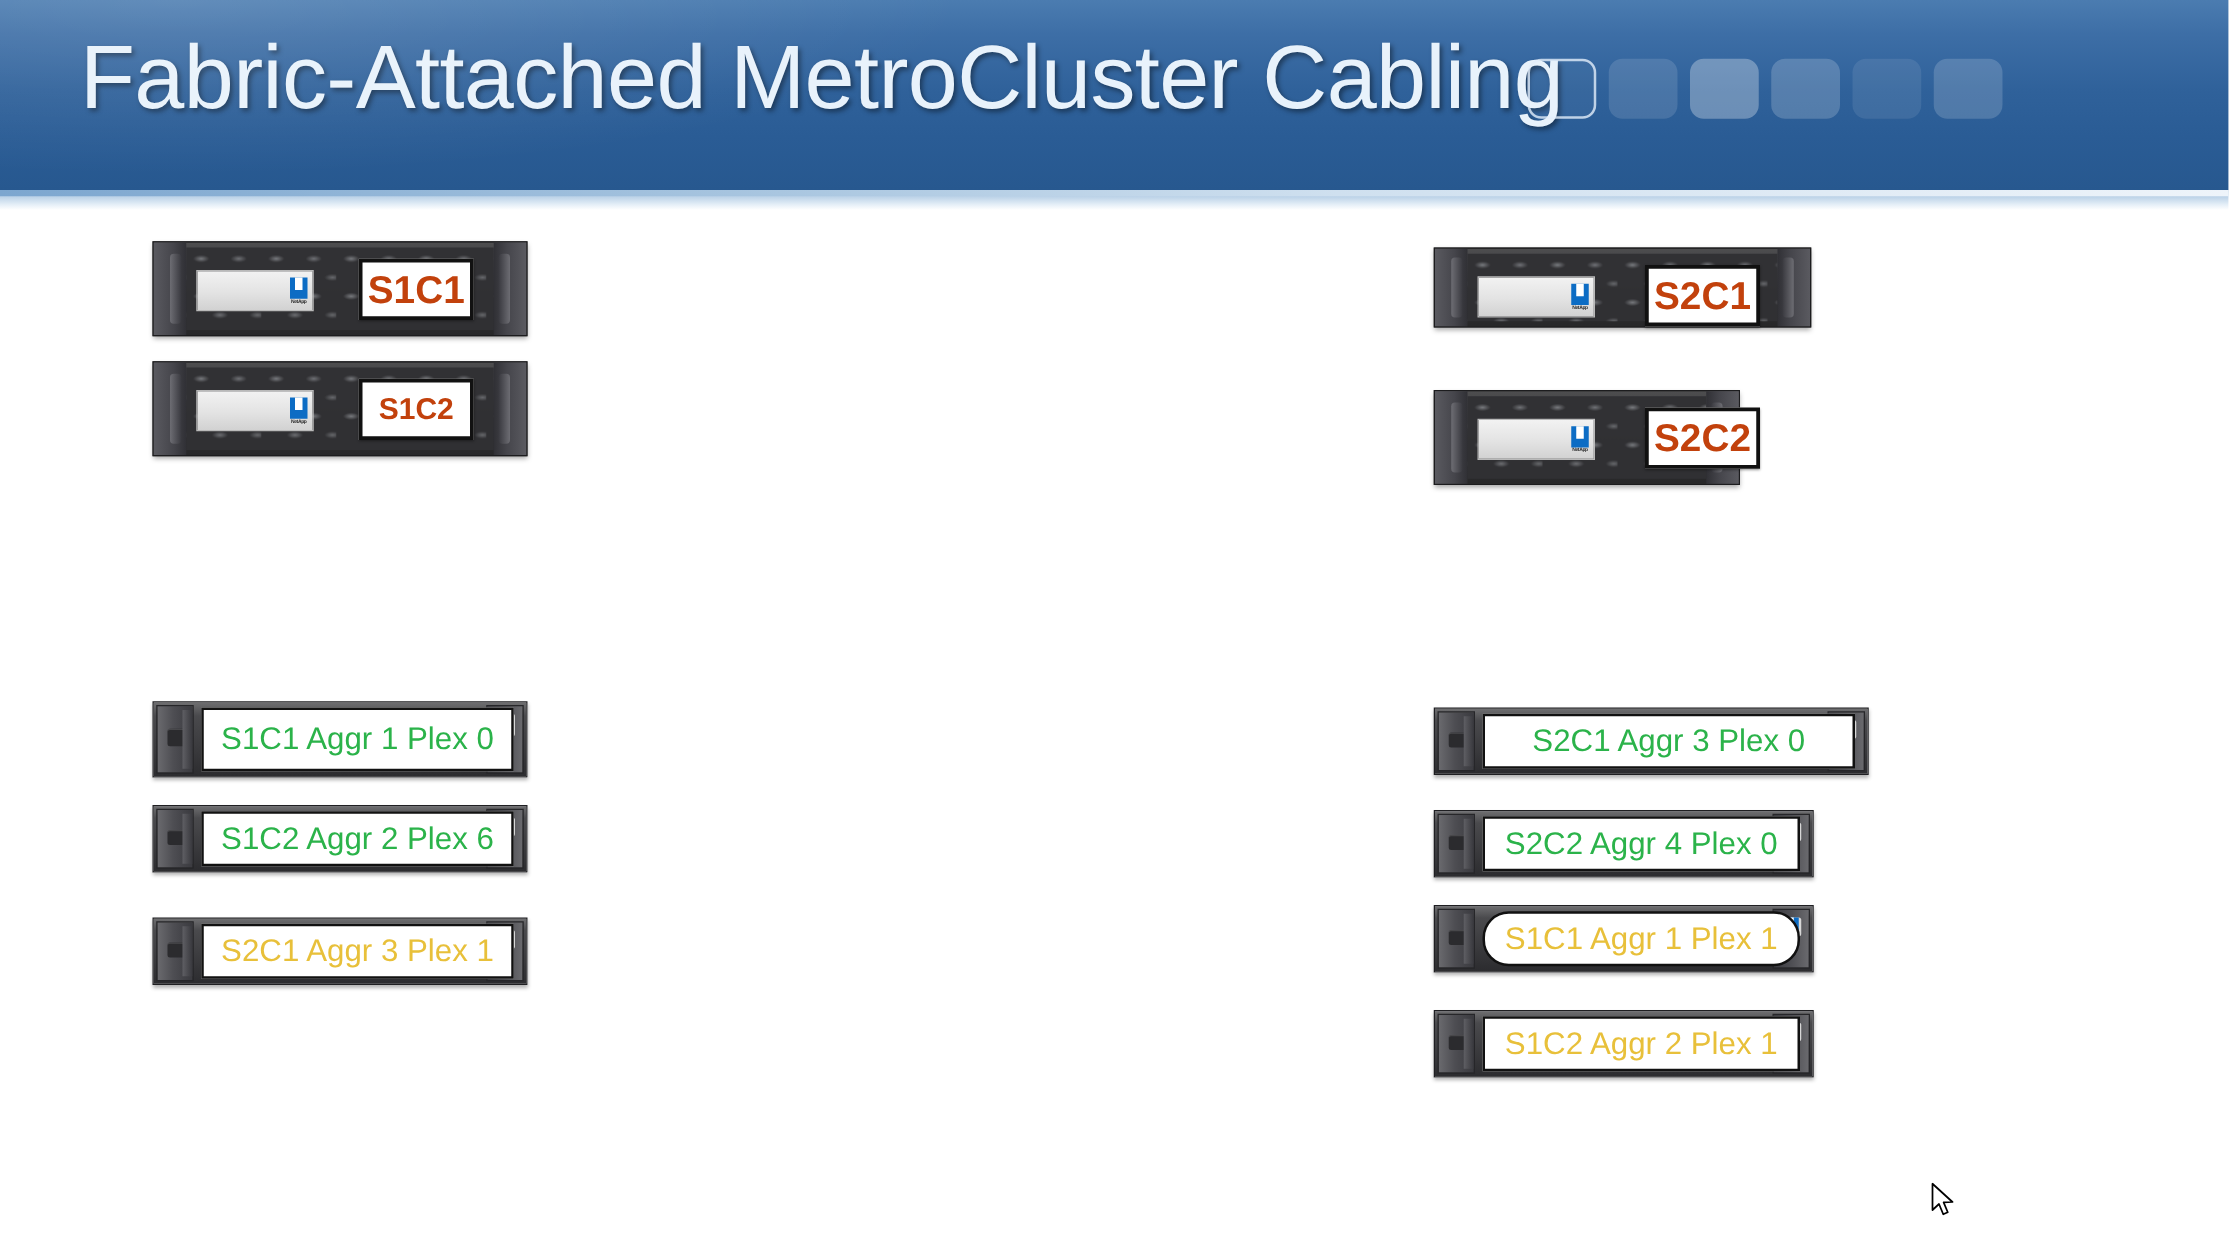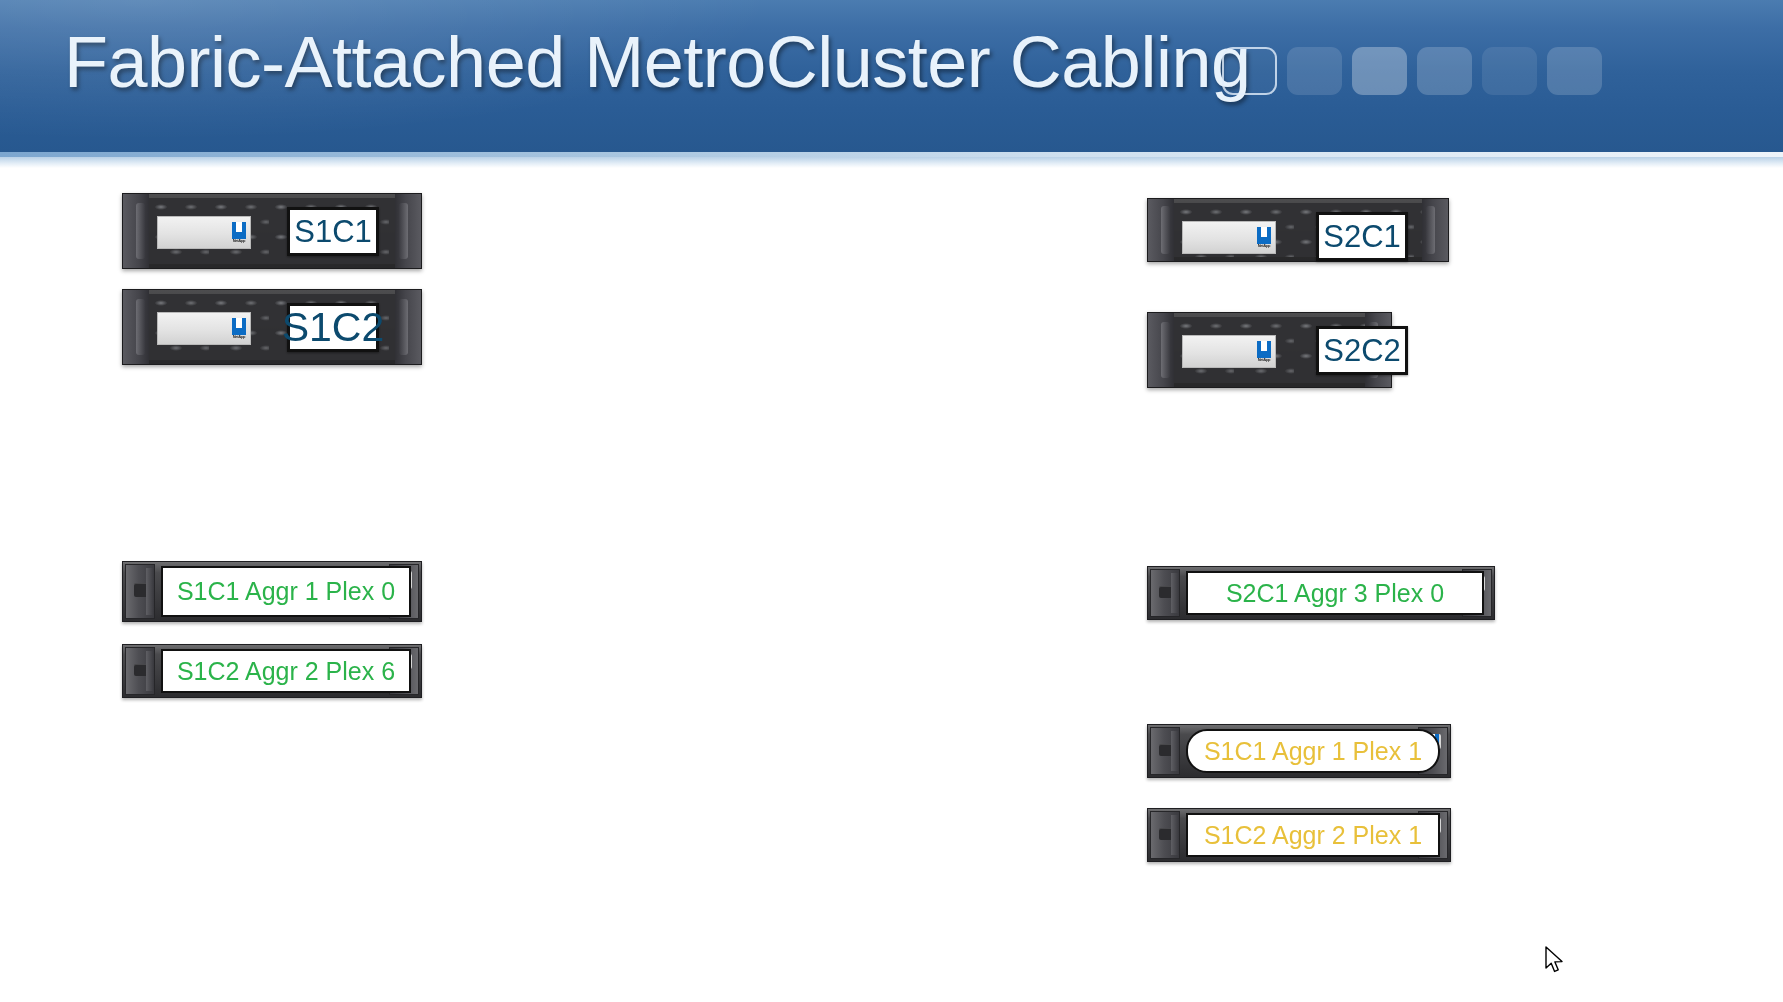--- a/index.html
+++ b/index.html
@@ -179,22 +179,22 @@
   }
 
   
   .ctrl-label {
     position: absolute;
     background: #ffffff;
     border: 3px solid #111111;
     display: flex;
     align-items: center;
     justify-content: center;
-    color: #0c4a6e;
-    font-weight: 400;
+    color: #c2410c;
+    font-weight: 700;
     box-shadow: 0 1px 2px rgba(0,0,0,0.4);
     text-align: center;
   }
 
   
   .shelf {
     position: absolute;
     background: linear-gradient(180deg, #6e6e70 0%, #4a4a4d 18%, #3b3b3e 60%, #2c2c2f 100%);
     border: 1px solid #1f1f22;
     box-shadow: 0 2px 3px rgba(0,0,0,0.30);
@@ -290,21 +290,21 @@
   <div class="controller" style="left:122px; top:289px; width:300px; height:76px;">
     <div class="ctrl-mesh"></div>
     <div class="ctrl-cap-l"></div>
     <div class="ctrl-cap-r"></div>
     <div class="ctrl-bezel" style="left:34px; top:22px; width:94px; height:33px;">
       <div class="netapp-logo">
         <div class="netapp-mark" style="width:14px;height:17px;"></div>
         <div class="netapp-word" style="font-size:4px;">NetApp</div>
       </div>
     </div>
-    <div class="ctrl-label" style="left:164px; top:13px; width:92px; height:49px; font-size:41px;">S1C2</div>
+    <div class="ctrl-label" style="left:164px; top:13px; width:92px; height:49px; font-size:24px;">S1C2</div>
   </div>
 
   <div class="controller" style="left:1147px; top:198px; width:302px; height:64px;">
     <div class="ctrl-mesh"></div>
     <div class="ctrl-cap-l"></div>
     <div class="ctrl-cap-r"></div>
     <div class="ctrl-bezel" style="left:34px; top:22px; width:94px; height:33px;">
       <div class="netapp-logo">
         <div class="netapp-mark" style="width:14px;height:17px;"></div>
         <div class="netapp-word" style="font-size:4px;">NetApp</div>
@@ -335,29 +335,43 @@
   </div>
 
   <div class="shelf" style="left:122px; top:644px; width:300px; height:54px;">
     <div class="shelf-cap-l"></div>
     <div class="shelf-cap-r">
       <div class="mini-logo"></div>
     </div>
     <div class="shelf-label green" style="left:38px; right:10px; font-size:25px;">S1C2 Aggr 2 Plex 6</div>
   </div>
 
+  <div class="shelf" style="left:122px; top:734px; width:300px; height:54px;">
+    <div class="shelf-cap-l"></div>
+    <div class="shelf-cap-r">
+      <div class="mini-logo"></div>
+    </div>
+    <div class="shelf-label yellow" style="left:38px; right:10px; font-size:25px;">S2C1 Aggr 3 Plex 1</div>
+  </div>
 
   <div class="shelf" style="left:1147px; top:566px; width:348px; height:54px;">
     <div class="shelf-cap-l"></div>
     <div class="shelf-cap-r">
       <div class="mini-logo"></div>
     </div>
     <div class="shelf-label green" style="left:38px; right:10px; font-size:25px;">S2C1 Aggr 3 Plex 0</div>
   </div>
 
+  <div class="shelf" style="left:1147px; top:648px; width:304px; height:54px;">
+    <div class="shelf-cap-l"></div>
+    <div class="shelf-cap-r">
+      <div class="mini-logo"></div>
+    </div>
+    <div class="shelf-label green" style="left:38px; right:10px; font-size:25px;">S2C2 Aggr 4 Plex 0</div>
+  </div>
 
   <div class="shelf" style="left:1147px; top:724px; width:304px; height:54px;">
     <div class="shelf-cap-l"></div>
     <div class="shelf-cap-r">
       <div class="mini-logo"></div>
     </div>
     <div class="shelf-label yellow" style="left:38px; right:10px; font-size:25px;border-radius:21px;">S1C1 Aggr 1 Plex 1</div>
   </div>
 
   <div class="shelf" style="left:1147px; top:808px; width:304px; height:54px;">

